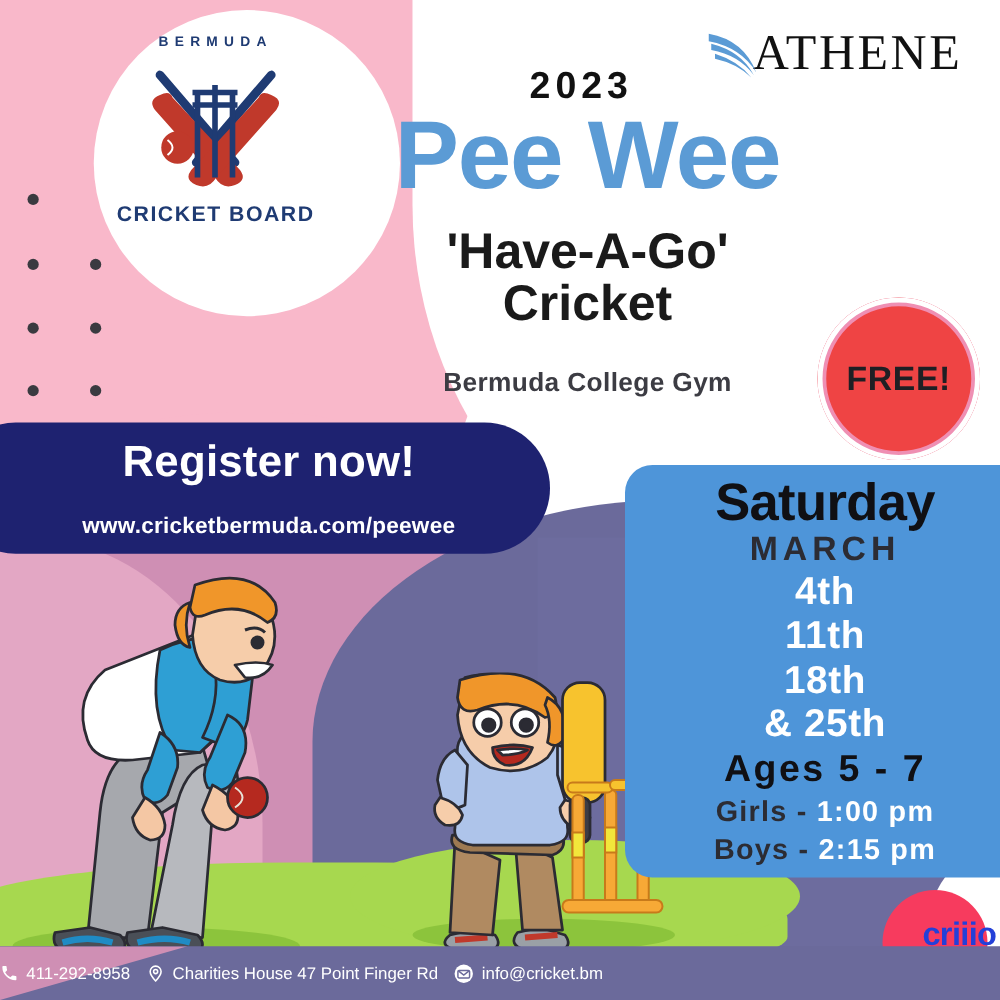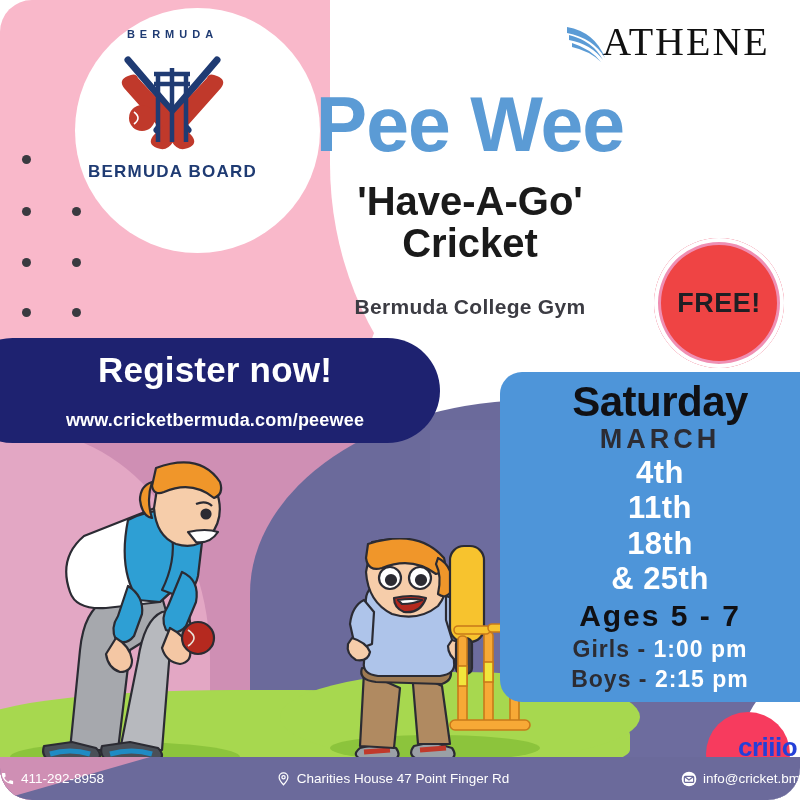--- a/index.html
+++ b/index.html
@@ -1,20 +1,19 @@
 <!DOCTYPE html>
 <html><head>
 <meta charset="utf-8">
 <style>
   html,body{margin:0;padding:0;background:#fff;}
   body{font-family:"Liberation Sans",sans-serif;}
   .poster{
     position:relative;width:800px;height:800px;overflow:hidden;
     background:#ffffff;
-    border-radius:32px;
   }
   .layer{position:absolute;}
 
   
   .bg-pink-wing{
     left:-210px;top:-150px;width:640px;height:760px;
     background:#f9b8ca;
     border-radius:0 0 70% 0;
     transform:rotate(-8deg);
   }
@@ -162,21 +161,21 @@
     left:706px;top:712px;width:84px;height:84px;border-radius:50%;
     background:#f73b5e;display:flex;flex-direction:column;
     align-items:center;justify-content:center;
   }
   .criiio-word{font-size:26px;font-weight:800;color:#2440d8;line-height:.9;letter-spacing:-.5px;margin-left:39px;}
   .criiio-sub{font-size:9px;font-weight:700;color:#2440d8;margin-top:2px;}
 
   
   .footer{
     left:0;top:757px;width:800px;height:43px;display:flex;
-    align-items:center;justify-content:space-between;gap:13px;
+    align-items:center;justify-content:flex-start;gap:13px;
     color:#fff;font-size:13.5px;
   }
   .f-item{display:flex;align-items:center;gap:6px;white-space:nowrap;}
   .f-icon{display:flex;align-items:center;}
 </style>
 </head>
 <body>
 
 <div class="poster">
 
@@ -216,32 +215,33 @@
       <g stroke="#1f3b73" stroke-width="4.5">
         <line x1="78" y1="28" x2="78" y2="98"></line>
         <line x1="92" y1="24" x2="92" y2="98"></line>
         <line x1="106" y1="28" x2="106" y2="98"></line>
         <line x1="74" y1="30" x2="110" y2="30"></line>
         <line x1="74" y1="40" x2="110" y2="40"></line>
       </g>
       <circle cx="62" cy="74" r="13" fill="#c0392b"></circle>
       <path d="M54 68 Q62 74 54 80" stroke="#fff" stroke-width="1.6" fill="none"></path>
     </svg>
-    <div class="bcb-bottom">BERMUDA BOARD</div>
+    <div class="bcb-bottom">CRICKET BOARD</div>
   </div>
 
   <div class="layer athene">
     <svg class="athene-swoosh" width="46" height="42" viewBox="0 0 46 42">
       <path d="M2 3 Q30 8 40 34 Q28 14 2 9 Z" fill="#5b9bd5"></path>
       <path d="M4 11 Q28 17 38 36 Q26 20 4 16 Z" fill="#5b9bd5"></path>
       <path d="M7 19 Q26 25 36 38 Q25 27 7 23 Z" fill="#5b9bd5"></path>
     </svg>
     <div class="athene-word">ATHENE</div>
   </div>
 
+  <div class="layer year">2023</div>
   <div class="layer peewee">Pee Wee</div>
   <div class="layer haveago">'Have-A-Go'</div>
   <div class="layer cricketword">Cricket</div>
   <div class="layer venue">Bermuda College Gym</div>
 
   <div class="layer free-badge">
     <span>FREE!</span>
   </div>
 
   <div class="layer register">

